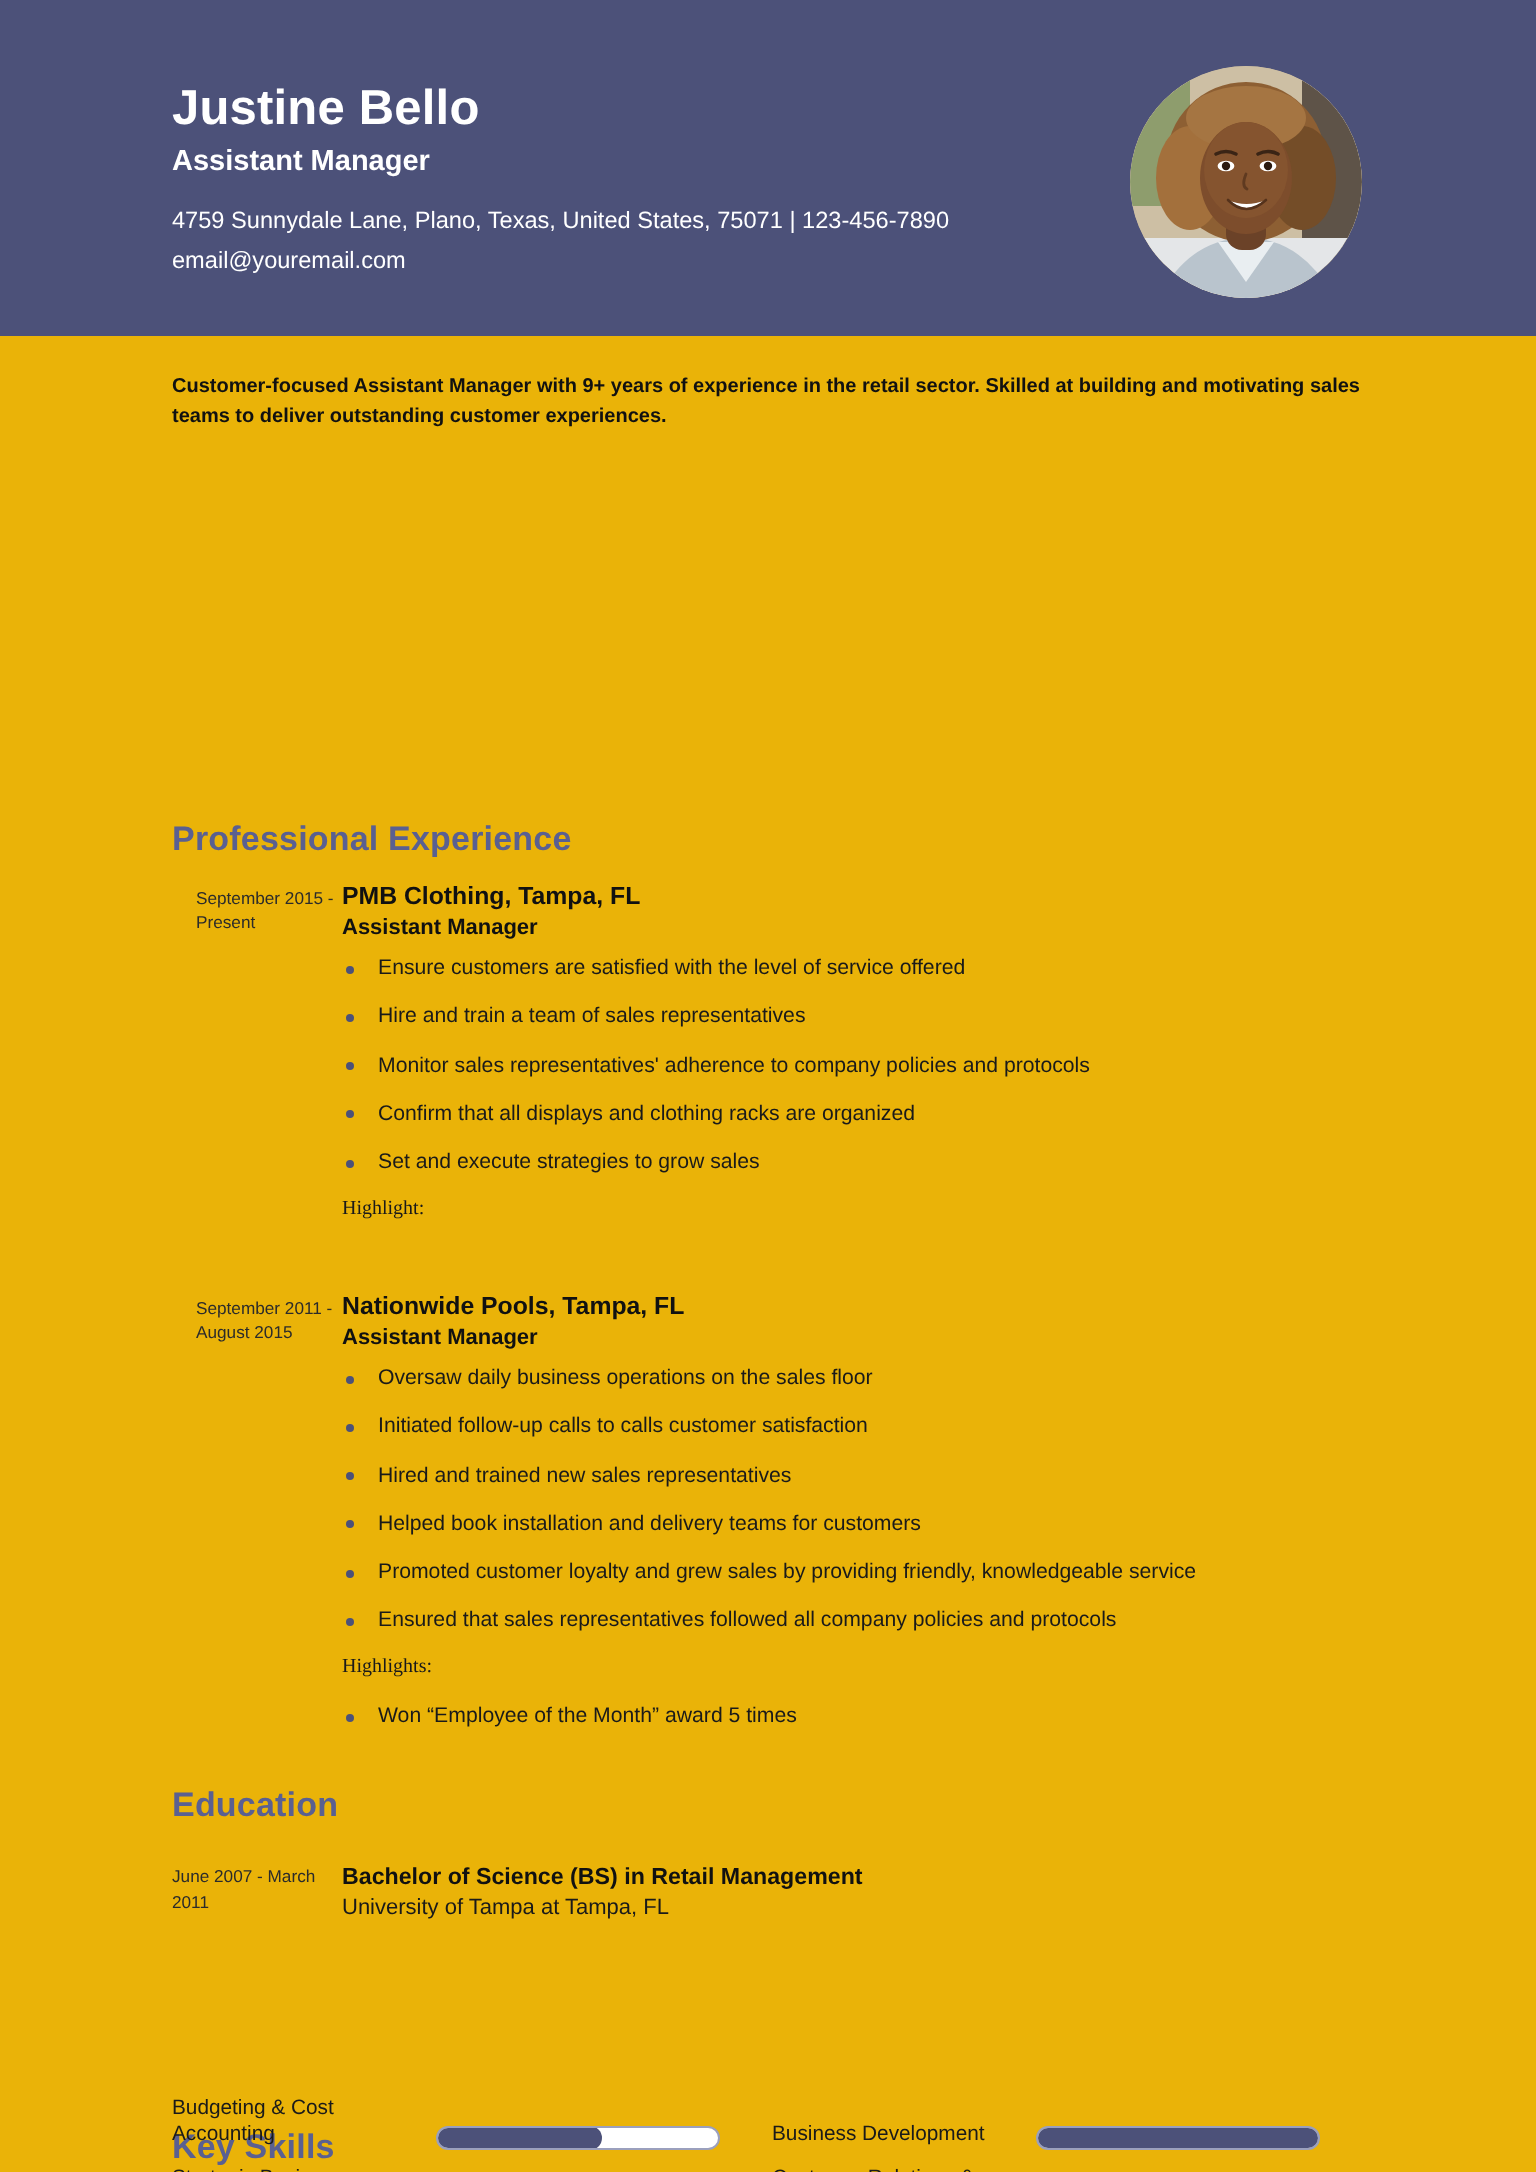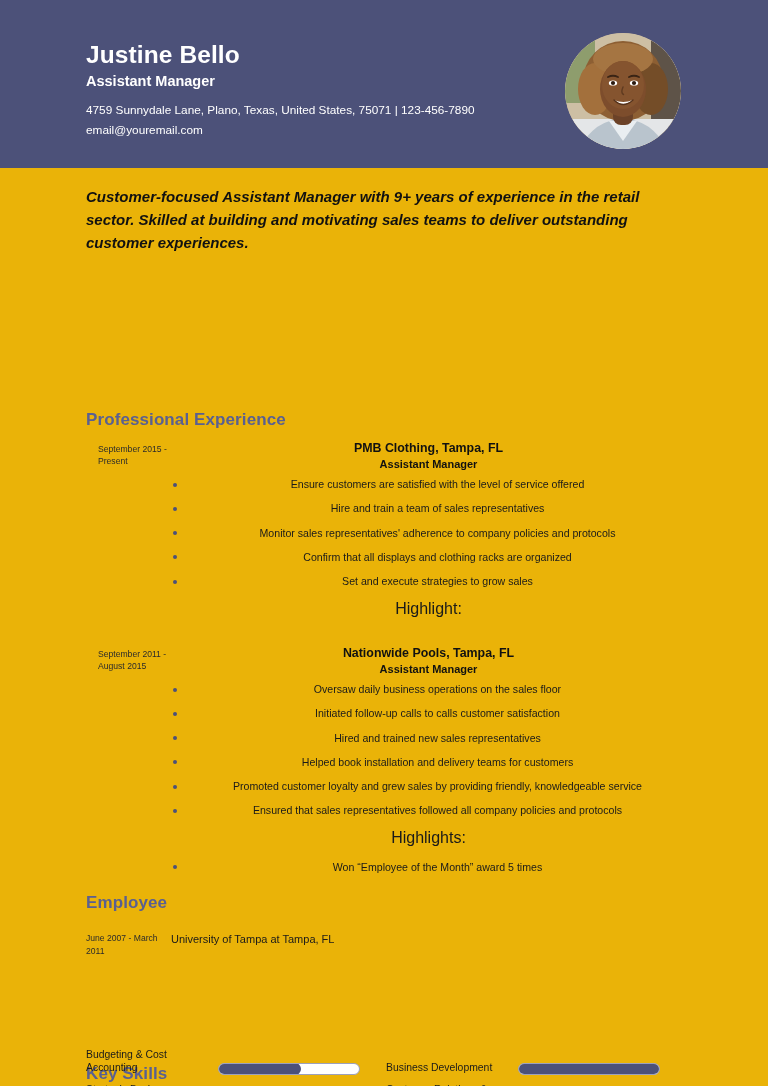--- a/index.html
+++ b/index.html
@@ -77,25 +77,24 @@
   .content {
     position: relative;
     padding: 0;
   }
 
   .summary {
     position: absolute;
     left: 86px;
     top: 18px;
     width: 596px;
-    font-size: 15px;
+    font-size: 10px;
     font-weight: bold;
     line-height: 1.52;
     color: #111111;
-    font-style: italic;
   }
 
   .section-title {
     font-size: 17px;
     font-weight: bold;
     color: #5a6091;
     letter-spacing: 0.1px;
     margin: 0;
   }
 
@@ -103,21 +102,21 @@
   .exp-block { position: absolute; left: 86px; width: 600px; }
   .exp-dates {
     position: absolute;
     left: 12px;
     top: 2px;
     width: 80px;
     font-size: 8.6px;
     line-height: 1.42;
     color: #2b2b2b;
   }
-  .exp-main { margin-left: 85px; text-align: center; }
+  .exp-main { margin-left: 85px; }
   .exp-company {
     font-size: 12.4px;
     font-weight: bold;
     color: #111111;
     line-height: 1.28;
   }
   .exp-role {
     font-size: 11px;
     font-weight: bold;
     color: #111111;
@@ -141,24 +140,25 @@
     content: "";
     position: absolute;
     left: 2px;
     top: 5.5px;
     width: 4px;
     height: 4px;
     border-radius: 50%;
     background: #4c5179;
   }
   .highlight-label {
-    font-size: 16px;
+    font-size: 10px;
     color: #1a1a1a;
     margin: 2px 0 10px 0;
     line-height: 1.4;
+    font-family: Liberation Serif, serif;
   }
 
   
   .edu-block { position: absolute; left: 86px; width: 600px; }
   .edu-dates {
     position: absolute;
     left: 0;
     top: 1px;
     width: 80px;
     font-size: 8.6px;
@@ -314,26 +314,27 @@
           <li>Ensured that sales representatives followed all company policies and protocols</li>
         </ul>
         <div class="highlight-label">Highlights:</div>
         <ul class="bullets">
           <li>Won “Employee of the Month” award 5 times</li>
         </ul>
       </div>
     </div>
 
     <div style="position:absolute; left:86px; top:725px;">
-      <div class="section-title">Employee</div>
+      <div class="section-title">Education</div>
     </div>
 
     <div class="edu-block" style="top:763px;">
       <div class="edu-dates">June 2007 - March 2011</div>
       <div class="edu-main">
+        <div class="edu-degree">Bachelor of Science (BS) in Retail Management</div>
         <div class="edu-school">University of Tampa at Tampa, FL</div>
       </div>
     </div>
 
     <div style="position:absolute; left:86px; top:896px;">
       <div class="section-title">Key Skills</div>
     </div>
 
     <div class="skills-wrap">
       <div class="skills-grid">

